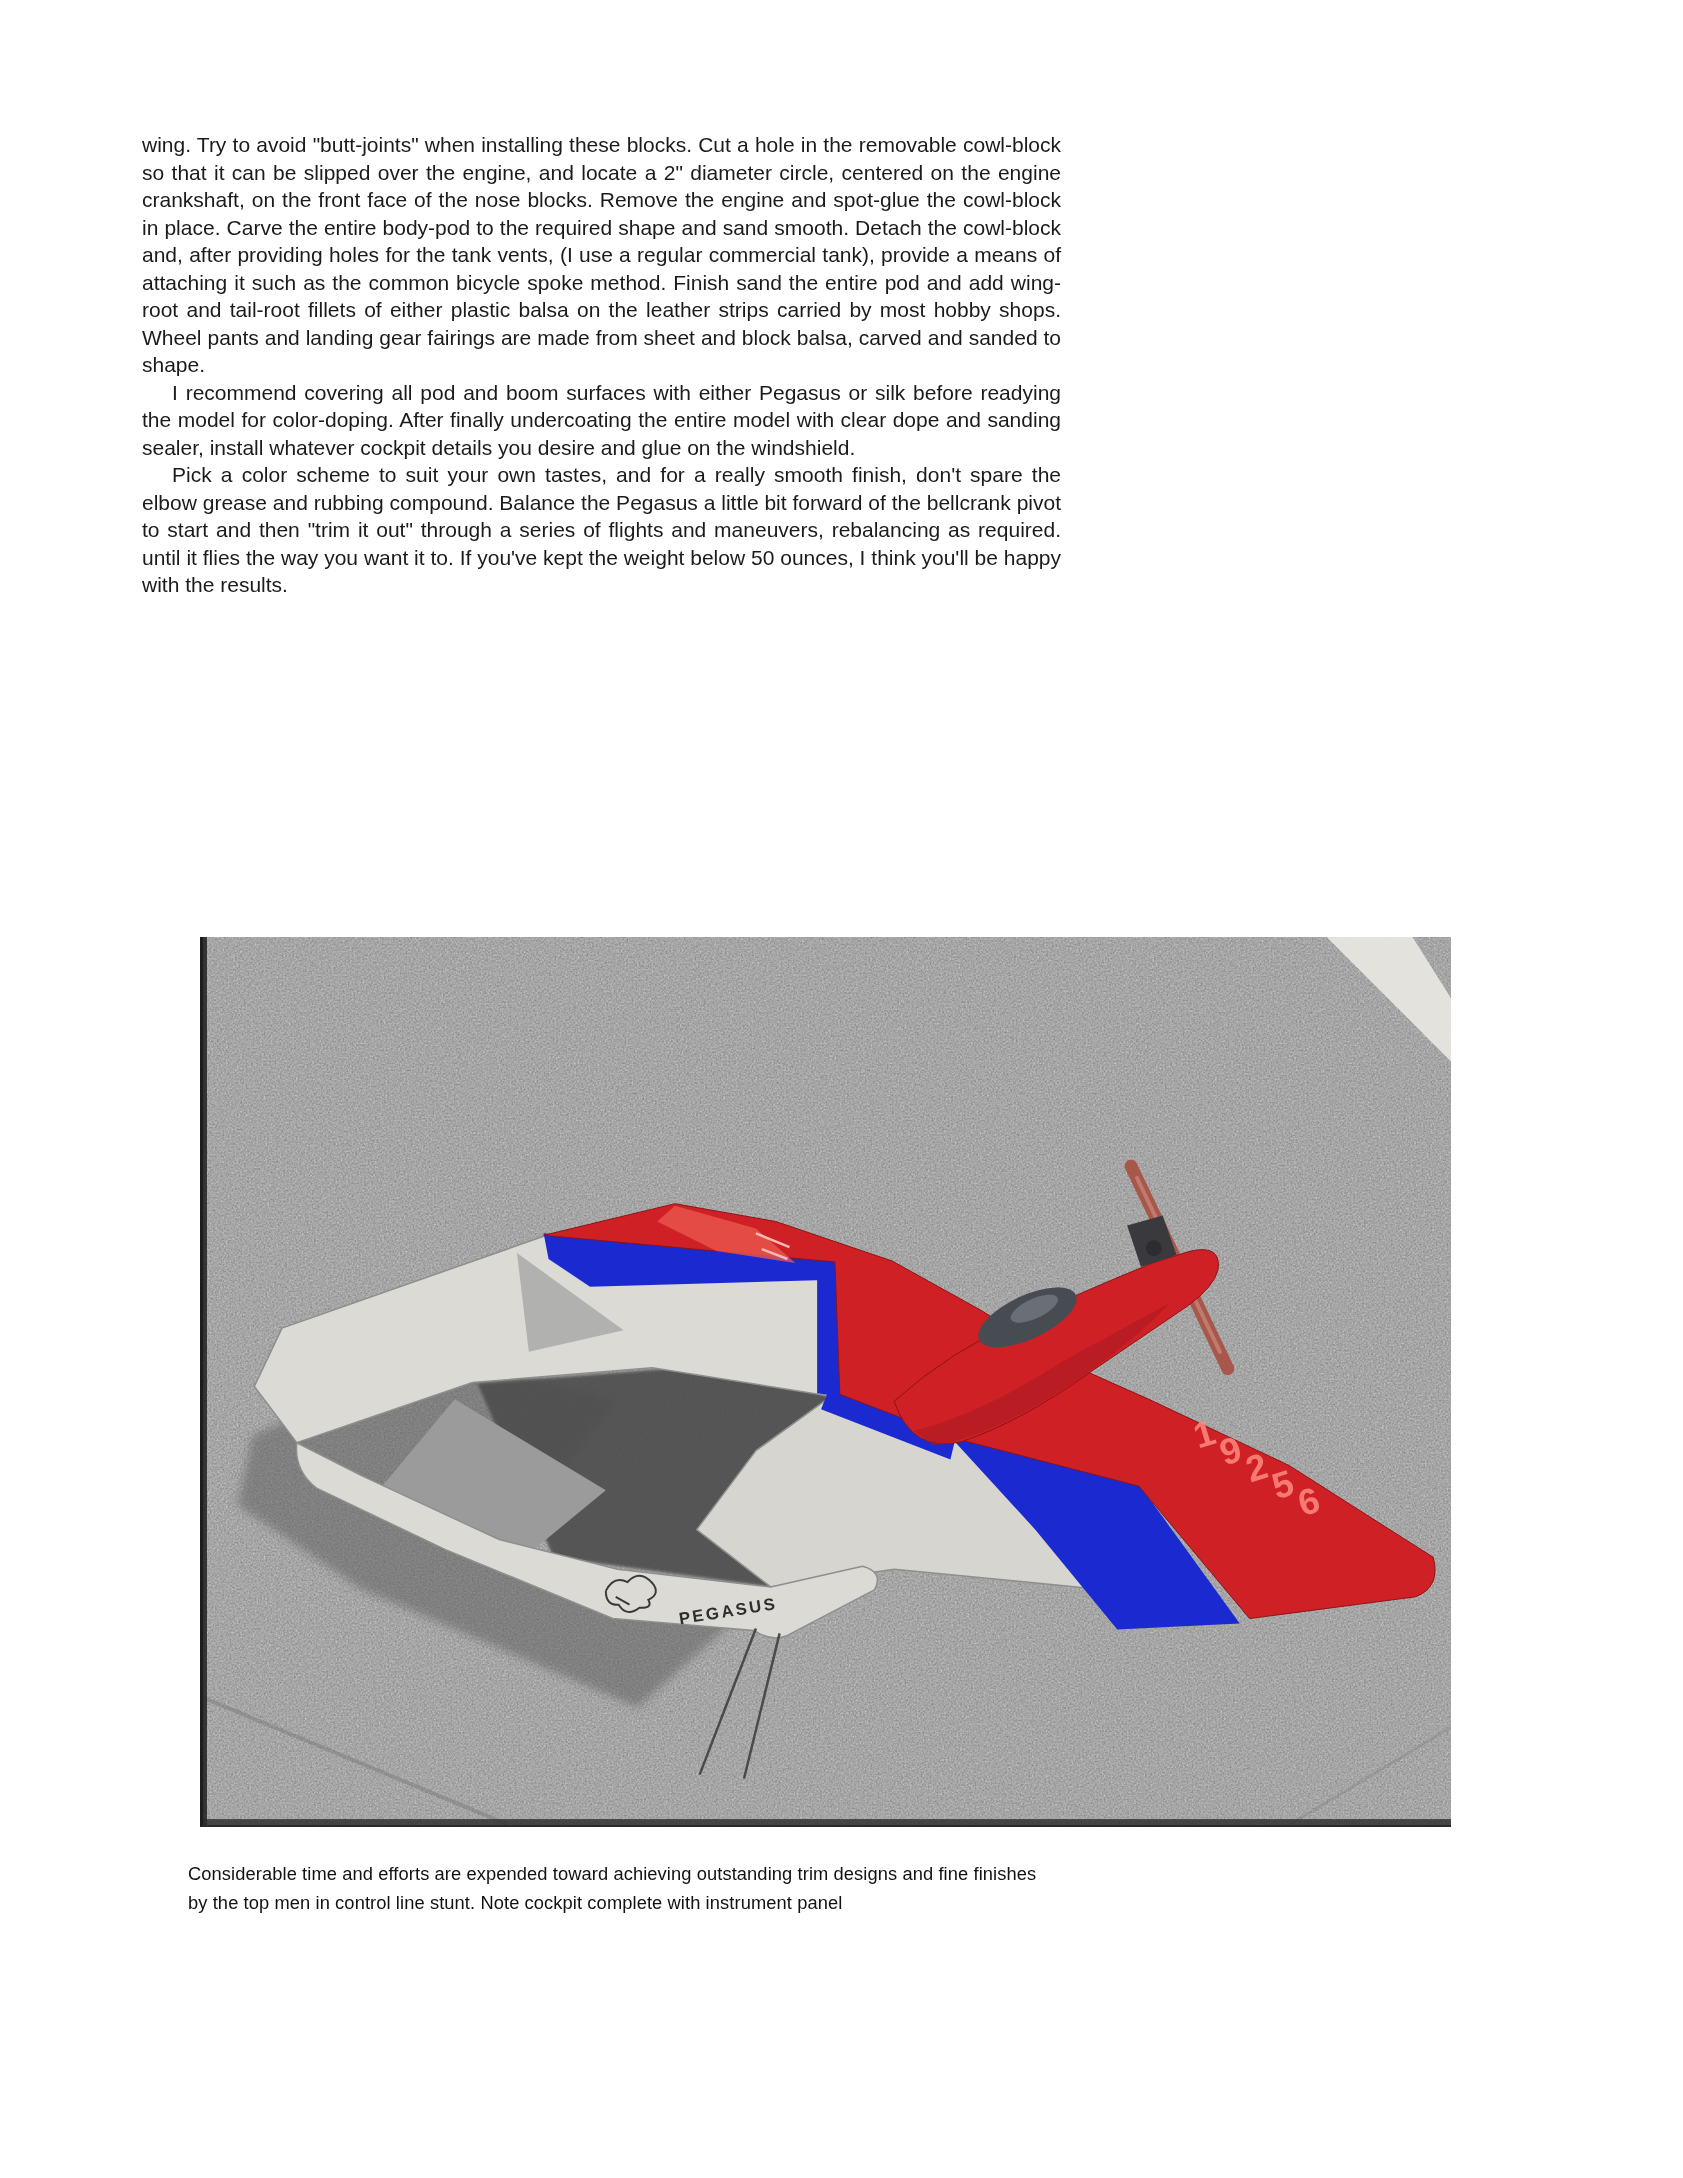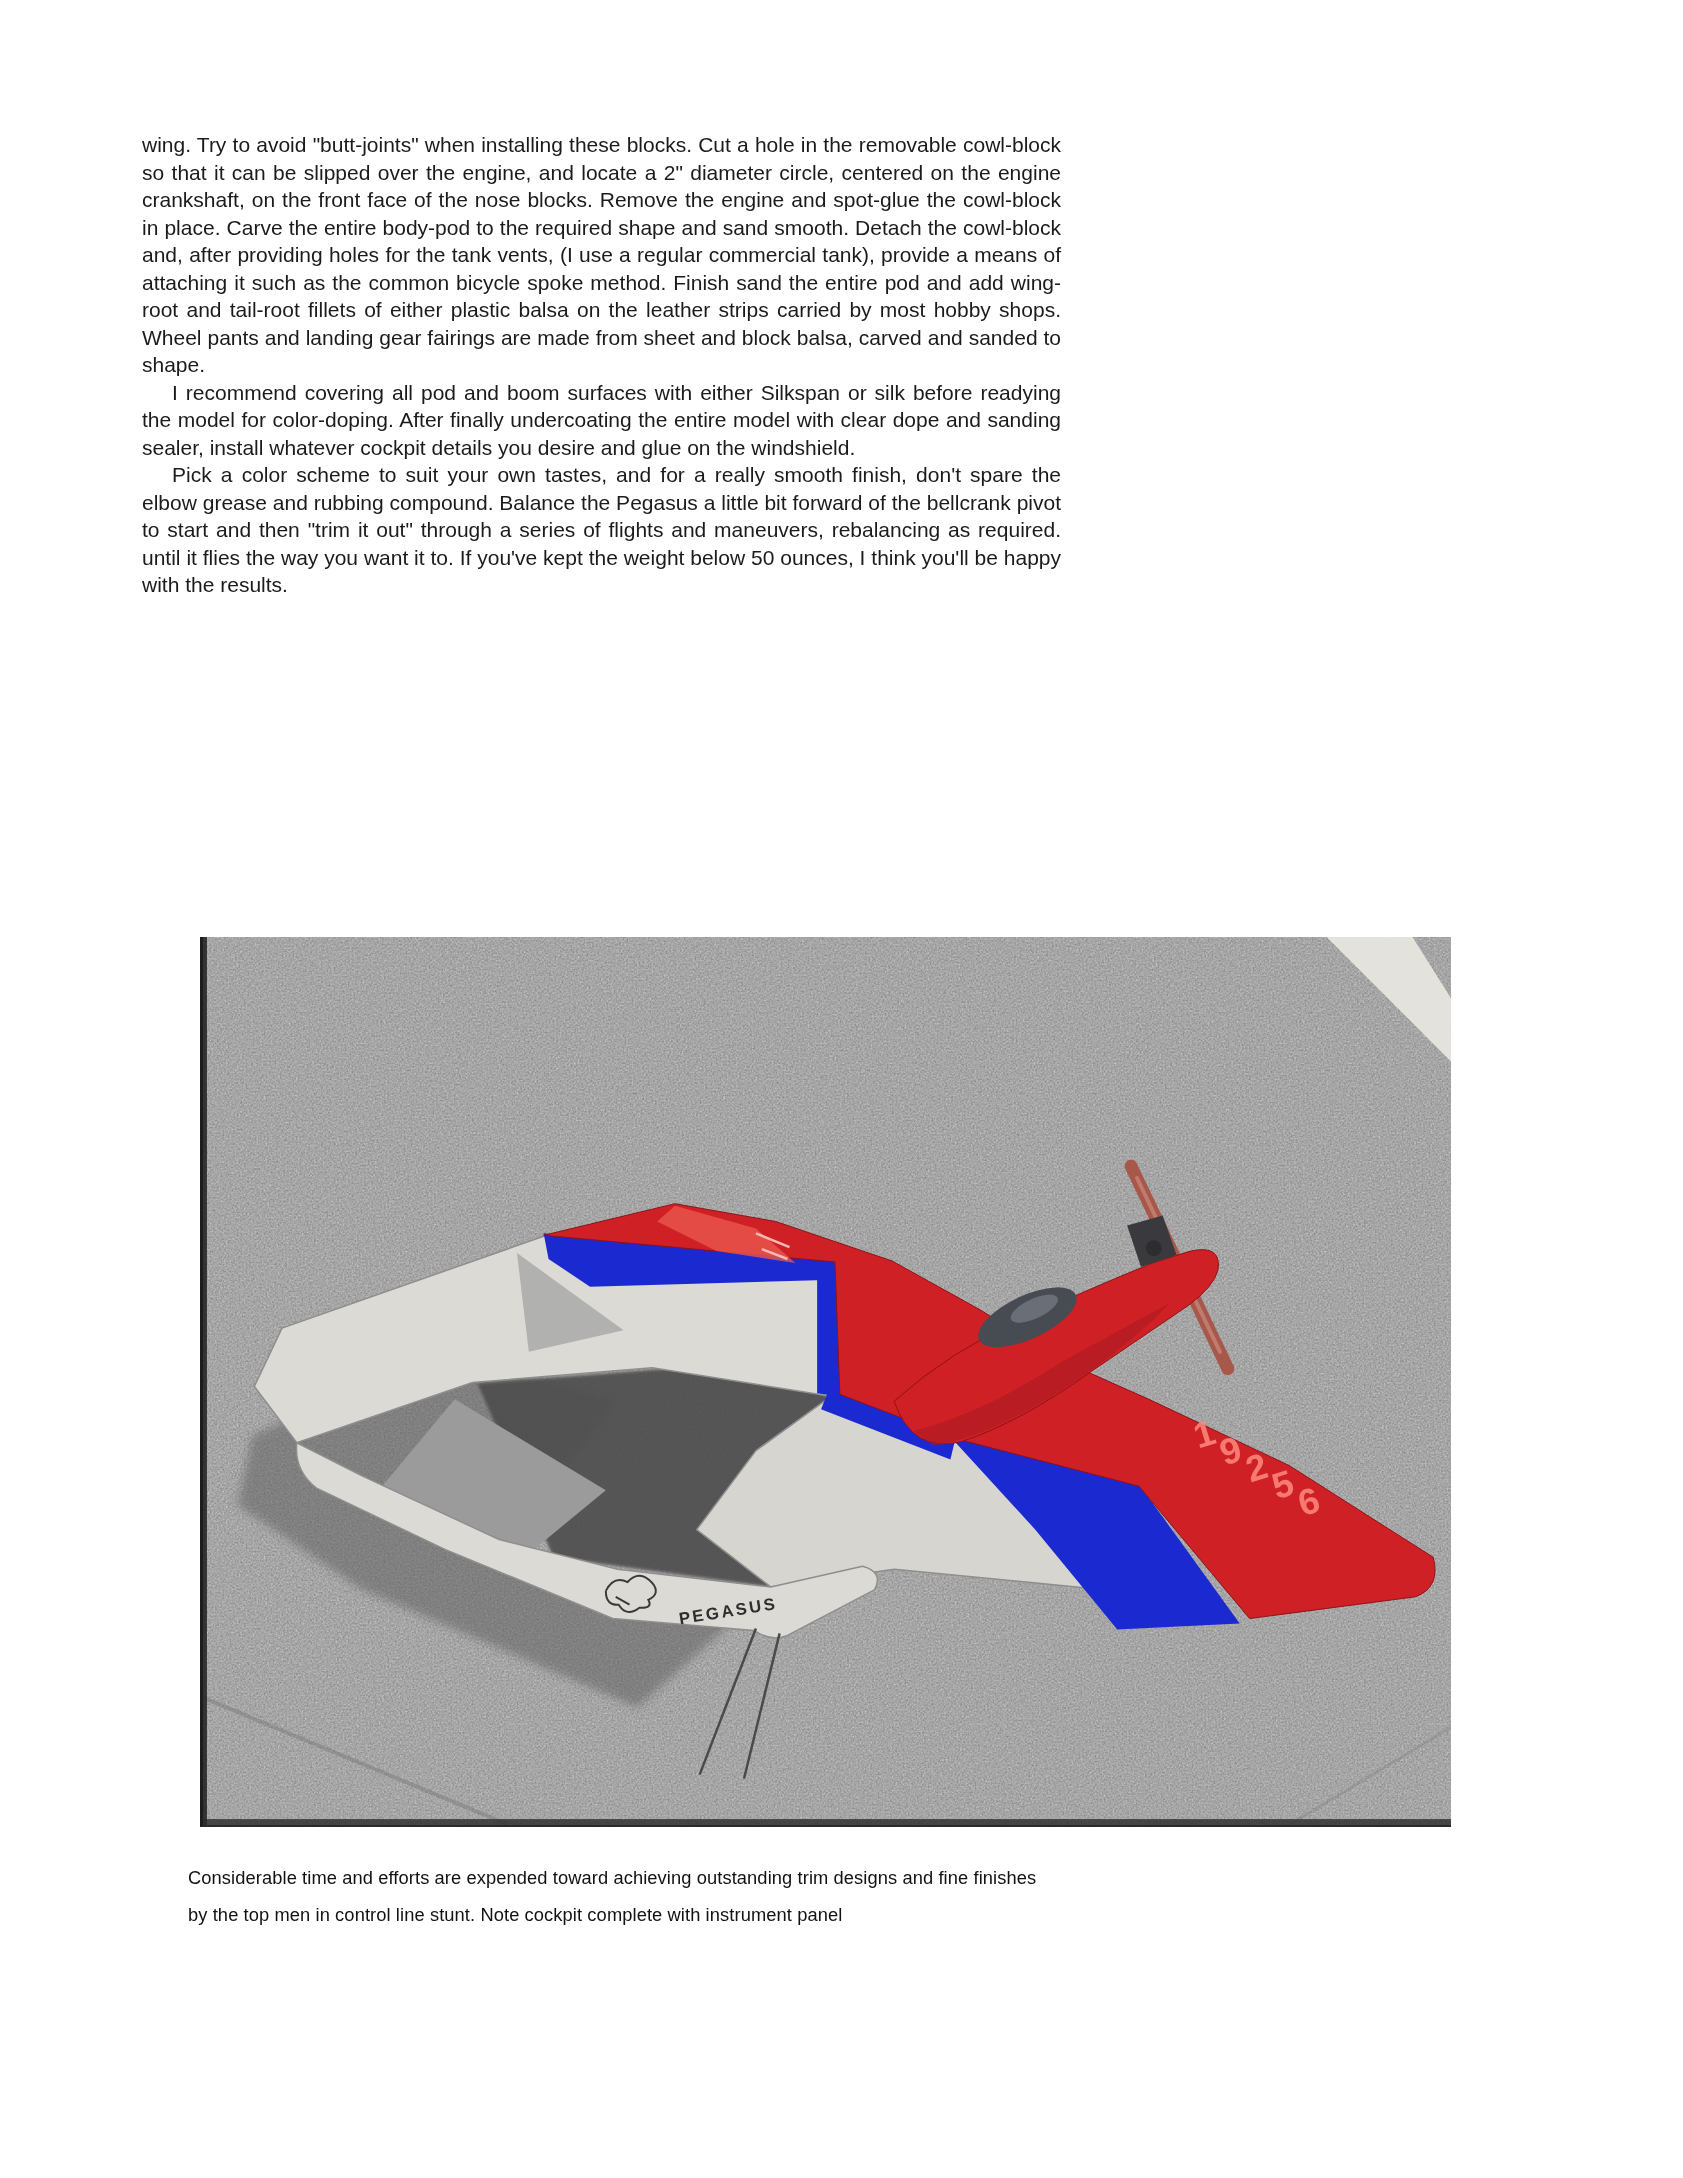--- a/index.html
+++ b/index.html
@@ -15,32 +15,32 @@
   .article-text p{margin:0;}
   .article-text p.indented{text-indent:30px;}
   .photo-frame{
     position:absolute;left:200px;top:937px;width:1251px;height:890px;
     border-left:3px solid #1d1d1d;border-bottom:2px solid #2a2a2a;
     box-sizing:border-box;background:#8f8f8f;
   }
   .photo-frame svg{display:block;width:100%;height:100%;}
   .photo-caption{
     position:absolute;left:188px;top:1859px;width:871px;
-    font-size:18.3px;line-height:37px;color:#121212;
+    font-size:18.3px;line-height:29px;color:#121212;
     letter-spacing:0.1px;
   }
 </style>
 </head>
 <body>
 
 <div class="page">
 
   <div class="article-text">
     <p>wing. Try to avoid "butt-joints" when installing these blocks. Cut a hole in the removable cowl-block so that it can be slipped over the engine, and locate a 2" diameter circle, centered on the engine crankshaft, on the front face of the nose blocks. Remove the engine and spot-glue the cowl-block in place. Carve the entire body-pod to the required shape and sand smooth. Detach the cowl-block and, after providing holes for the tank vents, (I use a regular commercial tank), provide a means of attaching it such as the common bicycle spoke method. Finish sand the entire pod and add wing-root and tail-root fillets of either plastic balsa on the leather strips carried by most hobby shops. Wheel pants and landing gear fairings are made from sheet and block balsa, carved and sanded to shape.</p>
-    <p class="indented">I recommend covering all pod and boom surfaces with either Silkspan or silk before readying the model for color-doping. After finally undercoating the entire model with clear dope and sanding sealer, install whatever cockpit details you desire and glue on the windshield.</p>
+    <p class="indented">I recommend covering all pod and boom surfaces with either Pegasus or silk before readying the model for color-doping. After finally undercoating the entire model with clear dope and sanding sealer, install whatever cockpit details you desire and glue on the windshield.</p>
     <p class="indented">Pick a color scheme to suit your own tastes, and for a really smooth finish, don't spare the elbow grease and rubbing compound. Balance the Pegasus a little bit forward of the bellcrank pivot to start and then "trim it out" through a series of flights and maneuvers, rebalancing as required. until it flies the way you want it to. If you've kept the weight below 50 ounces, I think you'll be happy with the results.</p>
   </div>
 
   <div class="photo-frame">
     <svg viewBox="0 0 1264 899" preserveAspectRatio="none">
       <defs>
         <filter id="grain" x="0" y="0" width="100%" height="100%">
           <feTurbulence type="fractalNoise" baseFrequency="0.55" numOctaves="2" seed="7" result="n"></feTurbulence>
           <feColorMatrix in="n" type="matrix" values="0 0 0 0 0.82  0 0 0 0 0.82  0 0 0 0 0.82  0.9 0.9 0.9 0 -0.9"></feColorMatrix>
         </filter>

